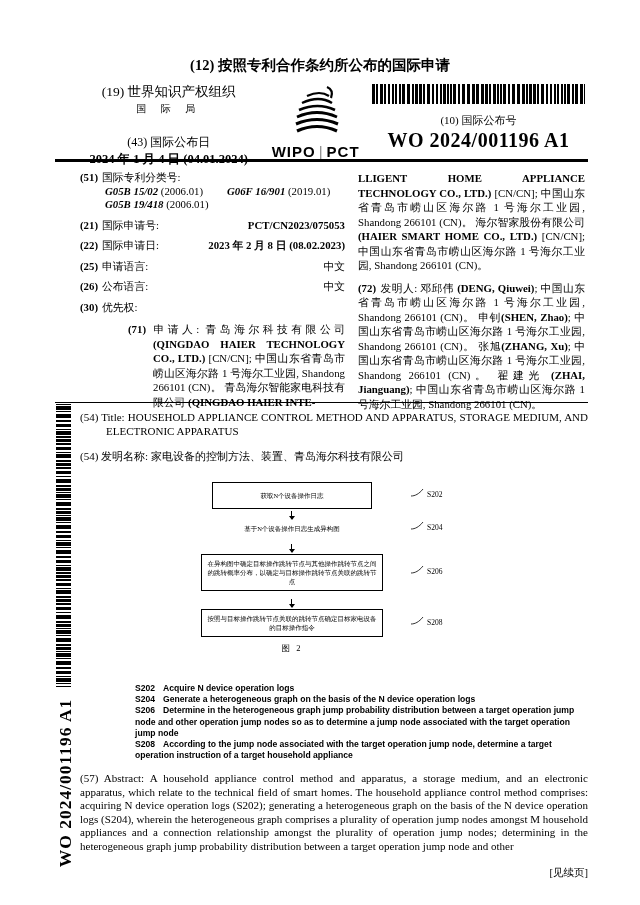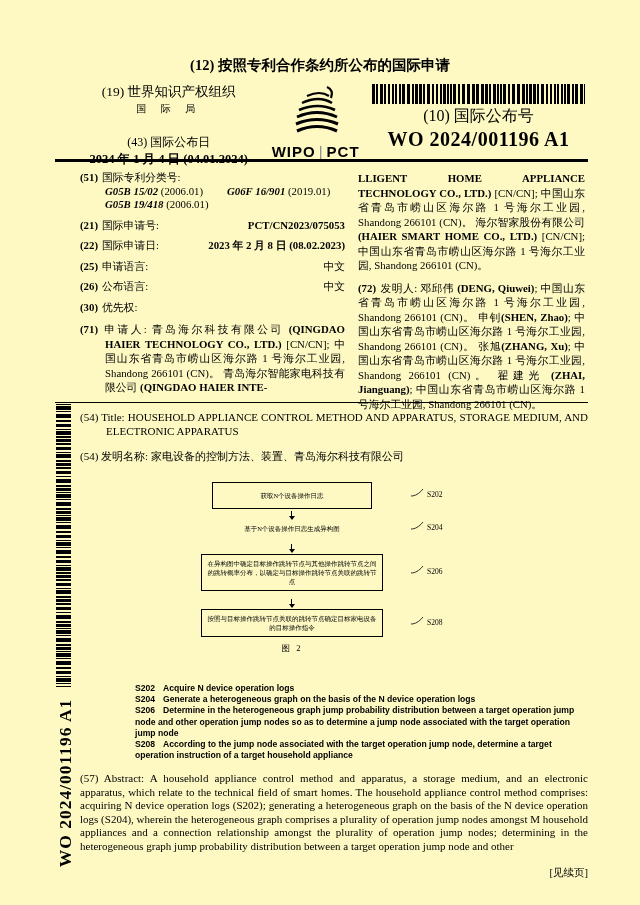--- a/index.html
+++ b/index.html
@@ -1,18 +1,18 @@
 <!DOCTYPE html>
 <html><head>
 <meta charset="utf-8">
 <style>
   * { margin:0; padding:0; box-sizing:border-box; }
   html,body { background:#e8e8e8; }
   .page {
-    position:relative; width:640px; height:905px; background:#fef9c3;
+    position:relative; width:640px; height:905px; background:#ffffff;
     font-family:"Liberation Serif", serif; color:#000; overflow:hidden;
     margin:0 auto;
   }
   .b { font-weight:normal; }
   
   #doc-type { position:absolute; top:56px; left:55px; right:55px; text-align:center;
     font-size:14.5px; font-weight:bold; }
   #header-row { position:absolute; top:84px; left:78px; right:55px; display:flex;
     justify-content:space-between; align-items:flex-start; }
   .hdr-left { width:185px; text-align:center; line-height:1.25; }
@@ -25,40 +25,40 @@
   .wipo-wordmark { font-family:"Liberation Sans", sans-serif; font-size:15px;
     font-weight:bold; letter-spacing:1px; margin-top:3px; }
   .wipo-wordmark .sep { color:#8a8a8a; font-weight:normal; padding:0 3px; }
   .hdr-right { width:215px; text-align:center; }
   .barcode { overflow:hidden; }
   .barcode i { flex:0 0 auto; background:#000; display:block; }
   .barcode.h { display:flex; flex-direction:row; width:213px; height:20px; }
   .barcode.h i { height:100%; }
   .barcode.v { display:flex; flex-direction:column; width:15px; height:283px; }
   .barcode.v i { width:100%; }
-  .pubno-label { font-size:16px; margin-top:2px; }
+  .pubno-label { font-size:11px; margin-top:9px; }
   .pubno-value { font-size:20px; font-weight:bold; margin-top:1px; letter-spacing:0.5px; }
   #rule-thick { position:absolute; top:159px; left:55px; right:52px; border-top:3px solid #000; }
   #rule-thin  { position:absolute; top:402px; left:55px; right:52px; border-top:1.5px solid #000; }
   
   #biblio { position:absolute; top:171px; left:80px; right:55px; display:flex; gap:13px;
     font-size:10.8px; line-height:13.5px; }
   .col-l { flex:0 0 265px; }
   .col-r { flex:1; }
   .frow { display:flex; justify-content:space-between; margin-bottom:7px; }
   .fnum { font-weight:bold; margin-right:4px; }
   .flabel { white-space:nowrap; }
   .fval { font-weight:bold; text-align:right;font-family:Liberation Serif, serif; }
   .ipc-codes { padding-left:25px; display:grid; grid-template-columns:1fr 1fr; column-gap:4px; }
   .ipc-code { font-weight:bold; font-style:italic; }
   .ipc-year { font-weight:normal; font-style:normal; }
   .prio-line { display:flex; justify-content:space-between; padding-left:25px;
     font-weight:bold; margin-top:1px; }
   .para { text-align:justify; line-height:14.5px; }
-  .hang { padding-left:25px; text-indent:-25px; }
+  .hang { padding-left:25px; text-indent:-25px;margin-left:48px; }
   .mt { margin-top:8px; }
   
   #titles { position:absolute; top:410px; left:80px; right:52px; font-size:11px; line-height:14px; }
   .title-line { padding-left:26px; text-indent:-26px; text-align:justify; }
   .title-zh { margin-top:11px; }
   
   #figure { position:absolute; top:482px; left:178px; width:300px; }
   .step-row { display:flex; align-items:center; }
   .box-area { width:228px; display:flex; justify-content:center; }
   .flow-box { border:1px solid #000; font-size:6.5px; line-height:9px; text-align:center;

